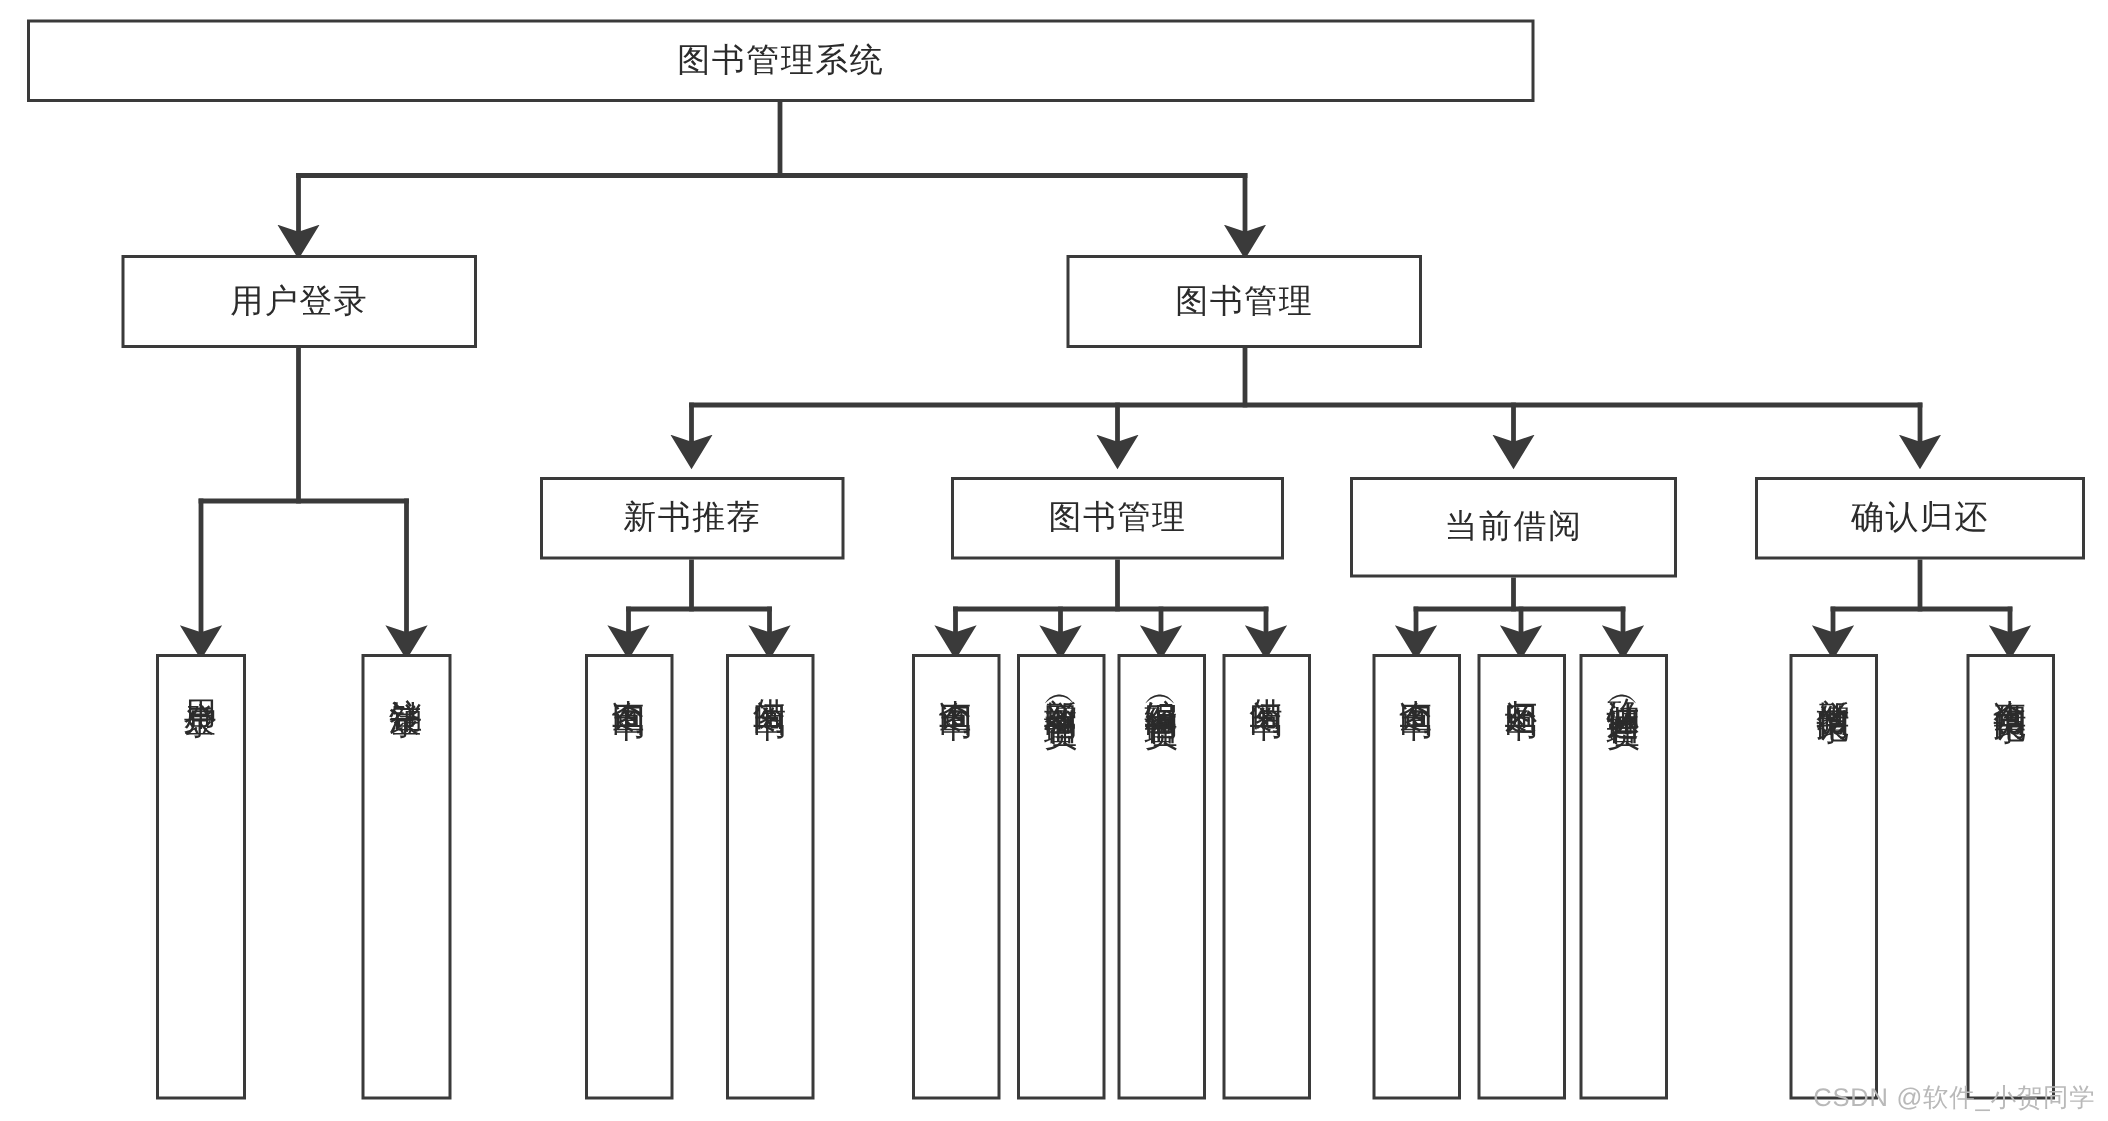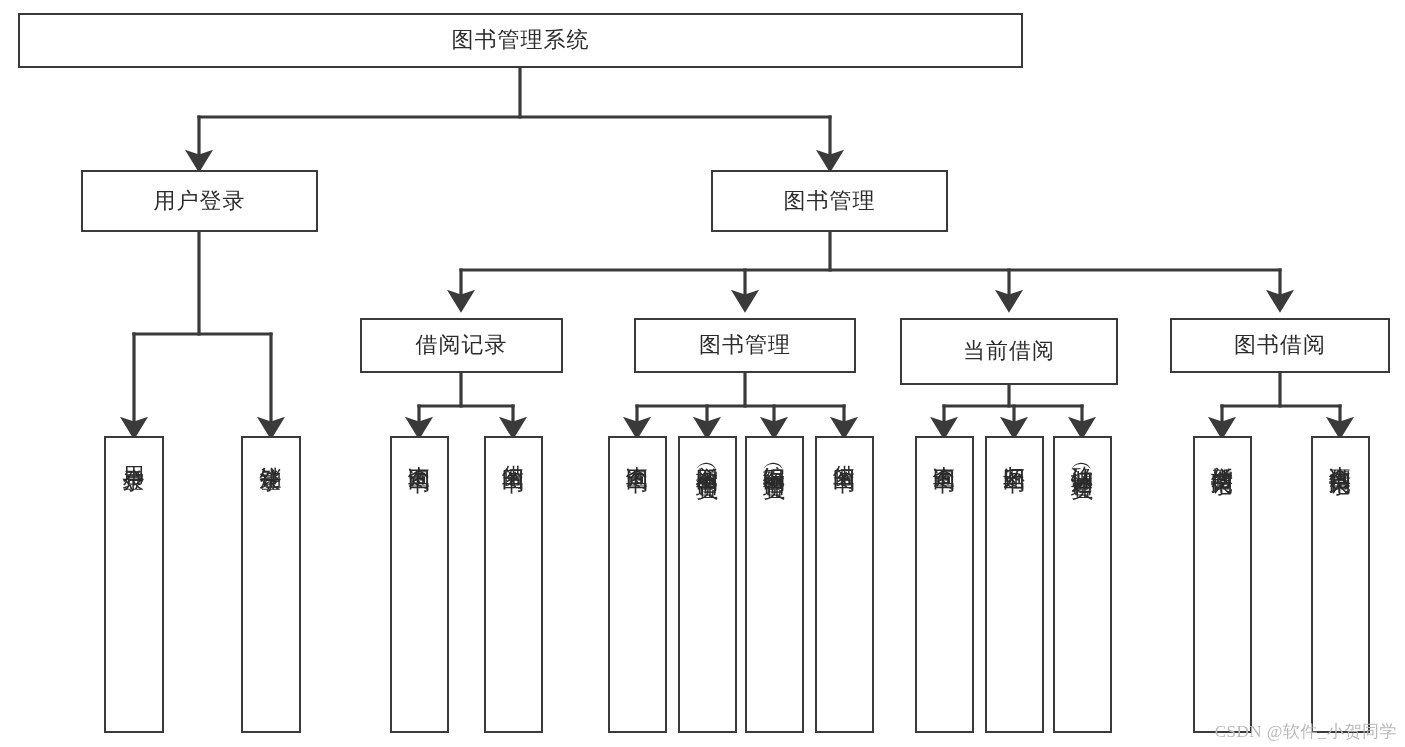--- a/index.html
+++ b/index.html
@@ -63,21 +63,20 @@
   }
   .watermark {
     position: absolute;
     right: 8px;
     bottom: 4px;
     font-size: 17px;
     color: #b9b9b9;
     z-index: 5;
     white-space: nowrap;
     letter-spacing: 0.5px;
-    font-family: Liberation Serif, serif;
   }
 </style>
 </head>
 <body>
 
 <div id="canvas">
 
   <svg id="wires" viewBox="0 0 1405 747">
     <defs>
       <marker id="arrow" markerWidth="11" markerHeight="11" refX="3.2" refY="5" orient="auto" markerUnits="strokeWidth">
@@ -134,33 +133,33 @@
 
   <div class="node horiz" style="left:81px; top:170px; width:237px; height:62px;">
     <span>用户登录</span>
   </div>
 
   <div class="node horiz" style="left:711px; top:170px; width:237px; height:62px;">
     <span>图书管理</span>
   </div>
 
   <div class="node horiz" style="left:360px; top:318px; width:203px; height:55px;">
-    <span>借阅记录</span>
+    <span>新书推荐</span>
   </div>
 
   <div class="node horiz" style="left:634px; top:318px; width:222px; height:55px;">
     <span>图书管理</span>
   </div>
 
   <div class="node horiz" style="left:900px; top:318px; width:218px; height:67px;">
     <span>当前借阅</span>
   </div>
 
   <div class="node horiz" style="left:1170px; top:318px; width:220px; height:55px;">
-    <span>图书借阅</span>
+    <span>确认归还</span>
   </div>
 
   <div class="node vert" style="left:104px; top:436px; width:60px; height:297px;">
     <span class="vlabel">用户登录</span>
   </div>
 
   <div class="node vert" style="left:241px; top:436px; width:60px; height:297px;">
     <span class="vlabel">注销登录</span>
   </div>
 

